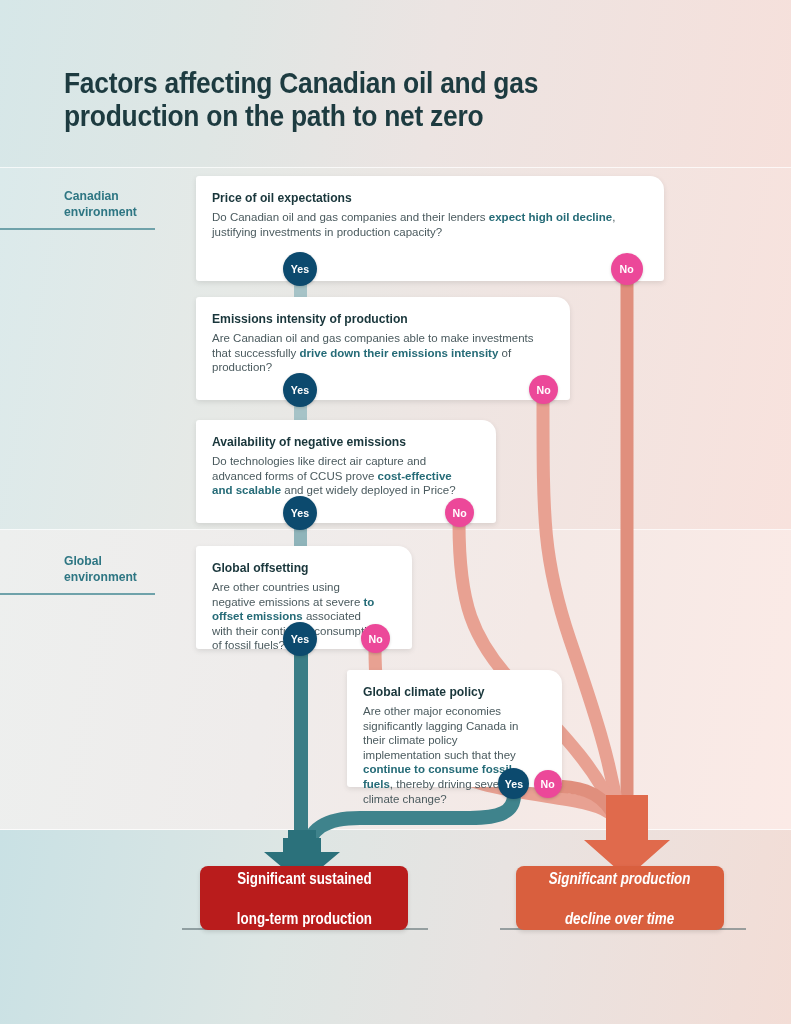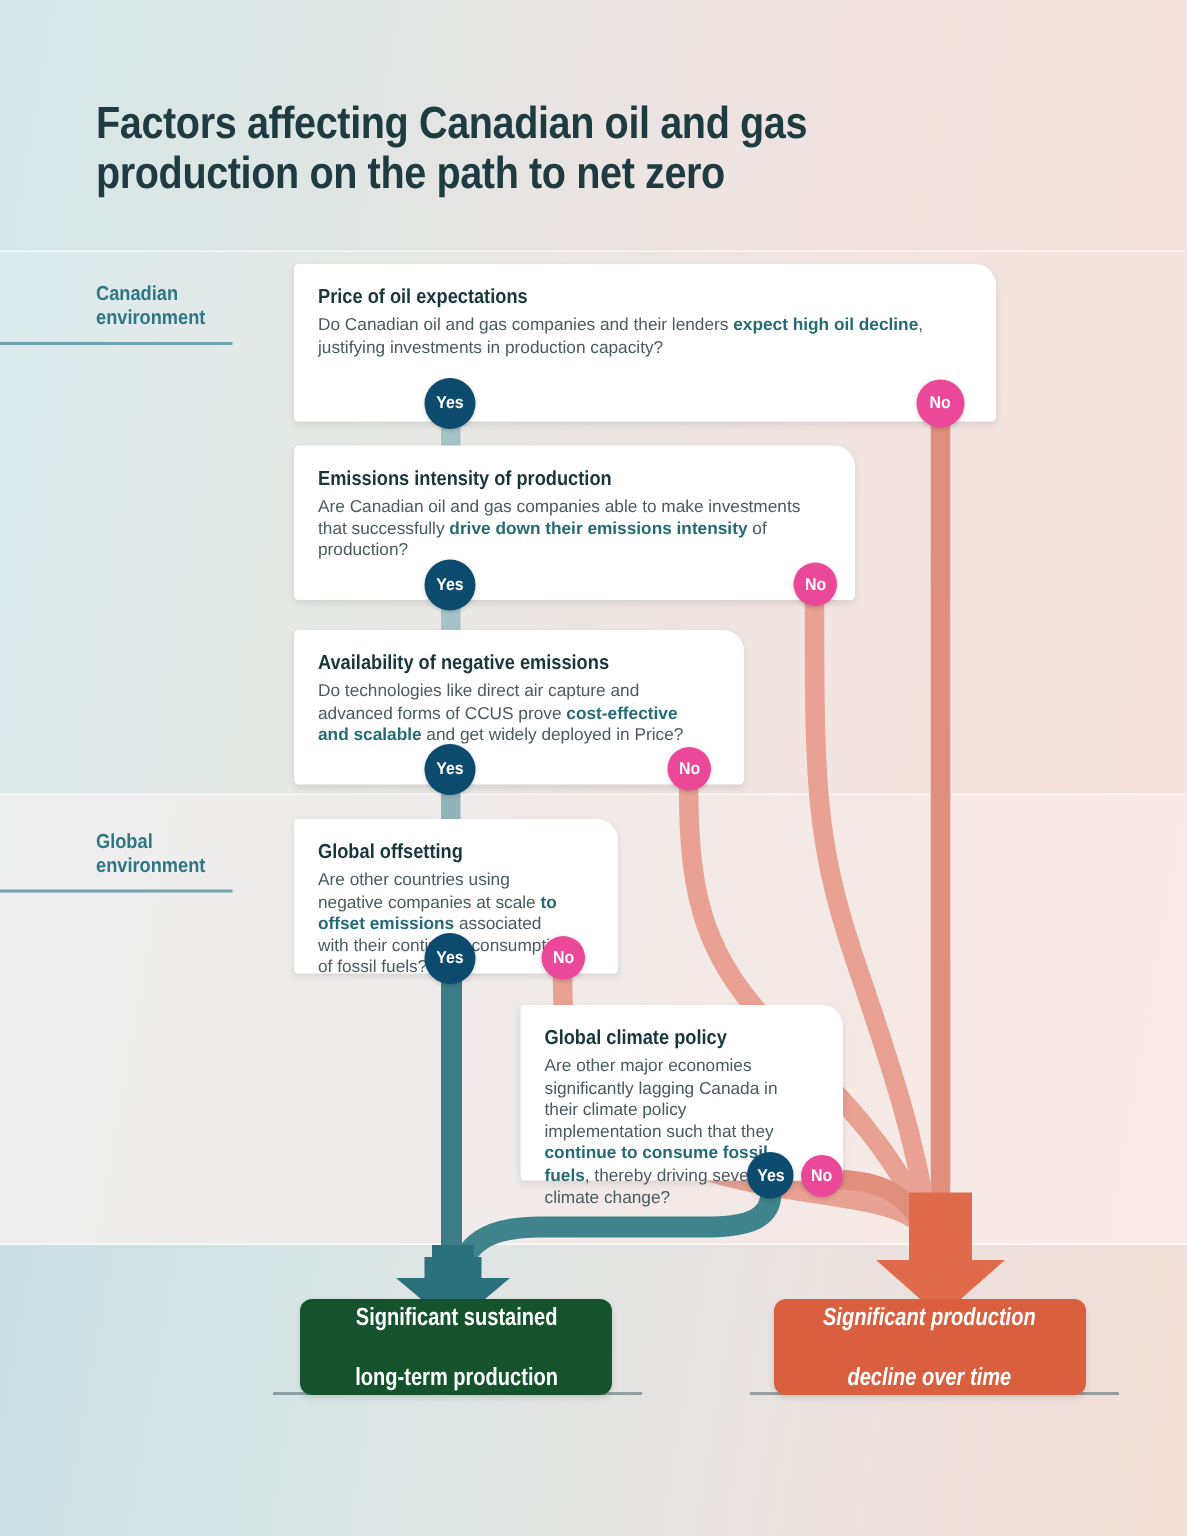--- a/index.html
+++ b/index.html
@@ -66,21 +66,21 @@
 
   
   .outcome {
     position:absolute; border-radius:8px;
     display:flex; align-items:center; justify-content:center; text-align:center;
     color:#ffffff; font-weight:bold; font-size:16.5px; line-height:20px;
     box-shadow:0 2px 4px rgba(0,0,0,.12);
     z-index:5;
   }
   .outcome span { transform:scaleX(.9); display:block; }
-  .outcome-teal { background:#14532d; }
+  .outcome-teal { background:#b91c1c; }
   .outcome-red  { background:#d95f3e;font-style:italic; }
   .ground { position:absolute; height:2px; background:#6a7a7c; opacity:.65; z-index:4; }
 </style>
 </head>
 <body>
 
 <div id="stage">
 
   <div class="band band-top"></div>
   <div class="band band-canada"></div>
@@ -169,21 +169,21 @@
   </div>
   <div class="badge badge-yes" style="left:283px; top:496px; width:34px; height:34px;">
     <span>Yes</span>
   </div>
   <div class="badge badge-no" style="left:445px; top:498px; width:29px; height:29px;">
     <span>No</span>
   </div>
 
   <div class="card" style="left:196px; top:546px; width:216px; height:103px;">
     <h3>Global offsetting</h3>
-    <p><span>Are other countries using negative companies at scale </span><b>to offset emissions</b><span> associated with their continued consumption of fossil fuels?</span></p>
+    <p><span>Are other countries using negative emissions at severe </span><b>to offset emissions</b><span> associated with their continued consumption of fossil fuels?</span></p>
   </div>
   <div class="badge badge-yes" style="left:283px; top:622px; width:34px; height:34px;">
     <span>Yes</span>
   </div>
   <div class="badge badge-no" style="left:361px; top:624px; width:29px; height:29px;">
     <span>No</span>
   </div>
 
   <div class="card" style="left:347px; top:670px; width:215px; height:117px;">
     <h3>Global climate policy</h3>

